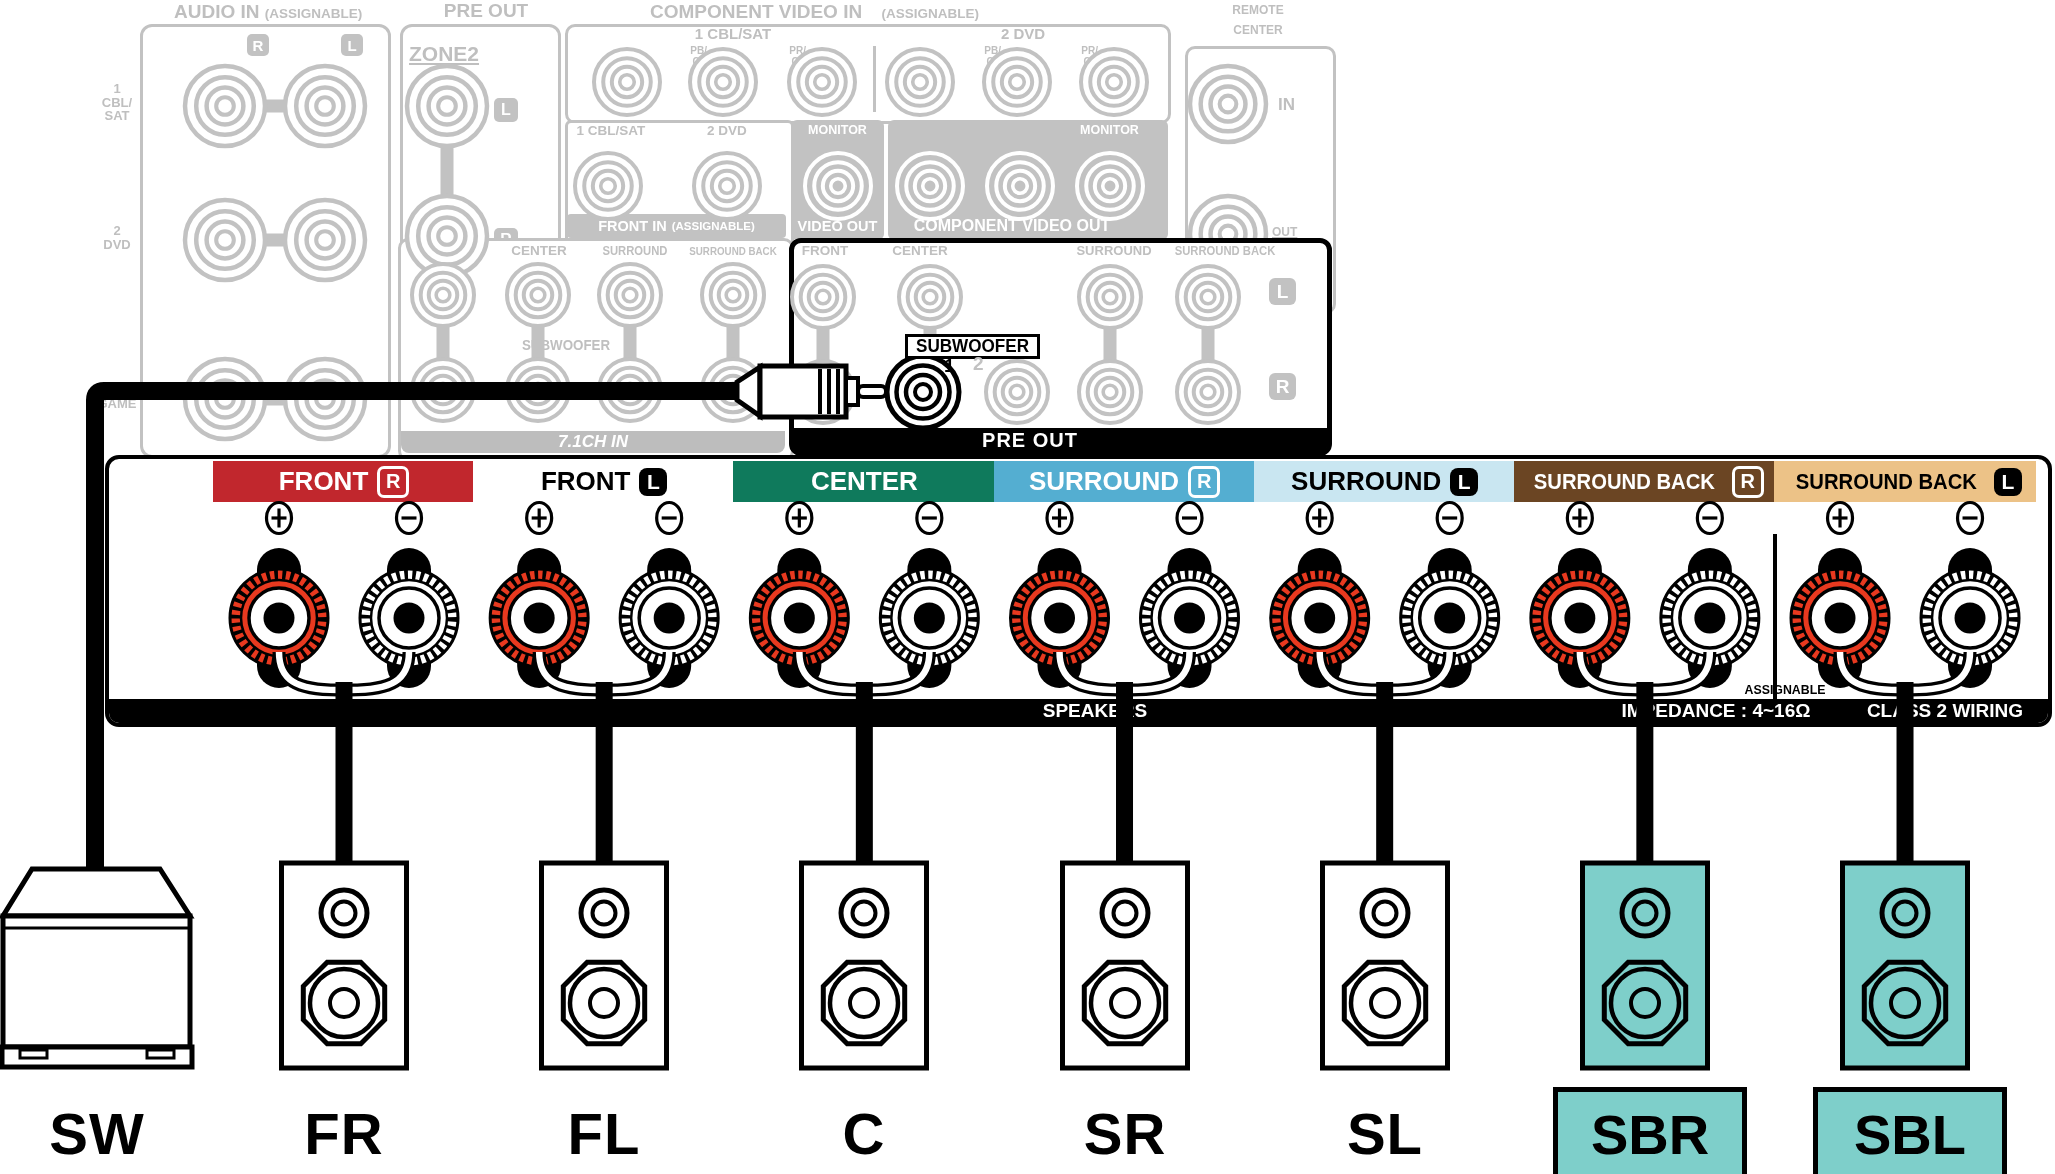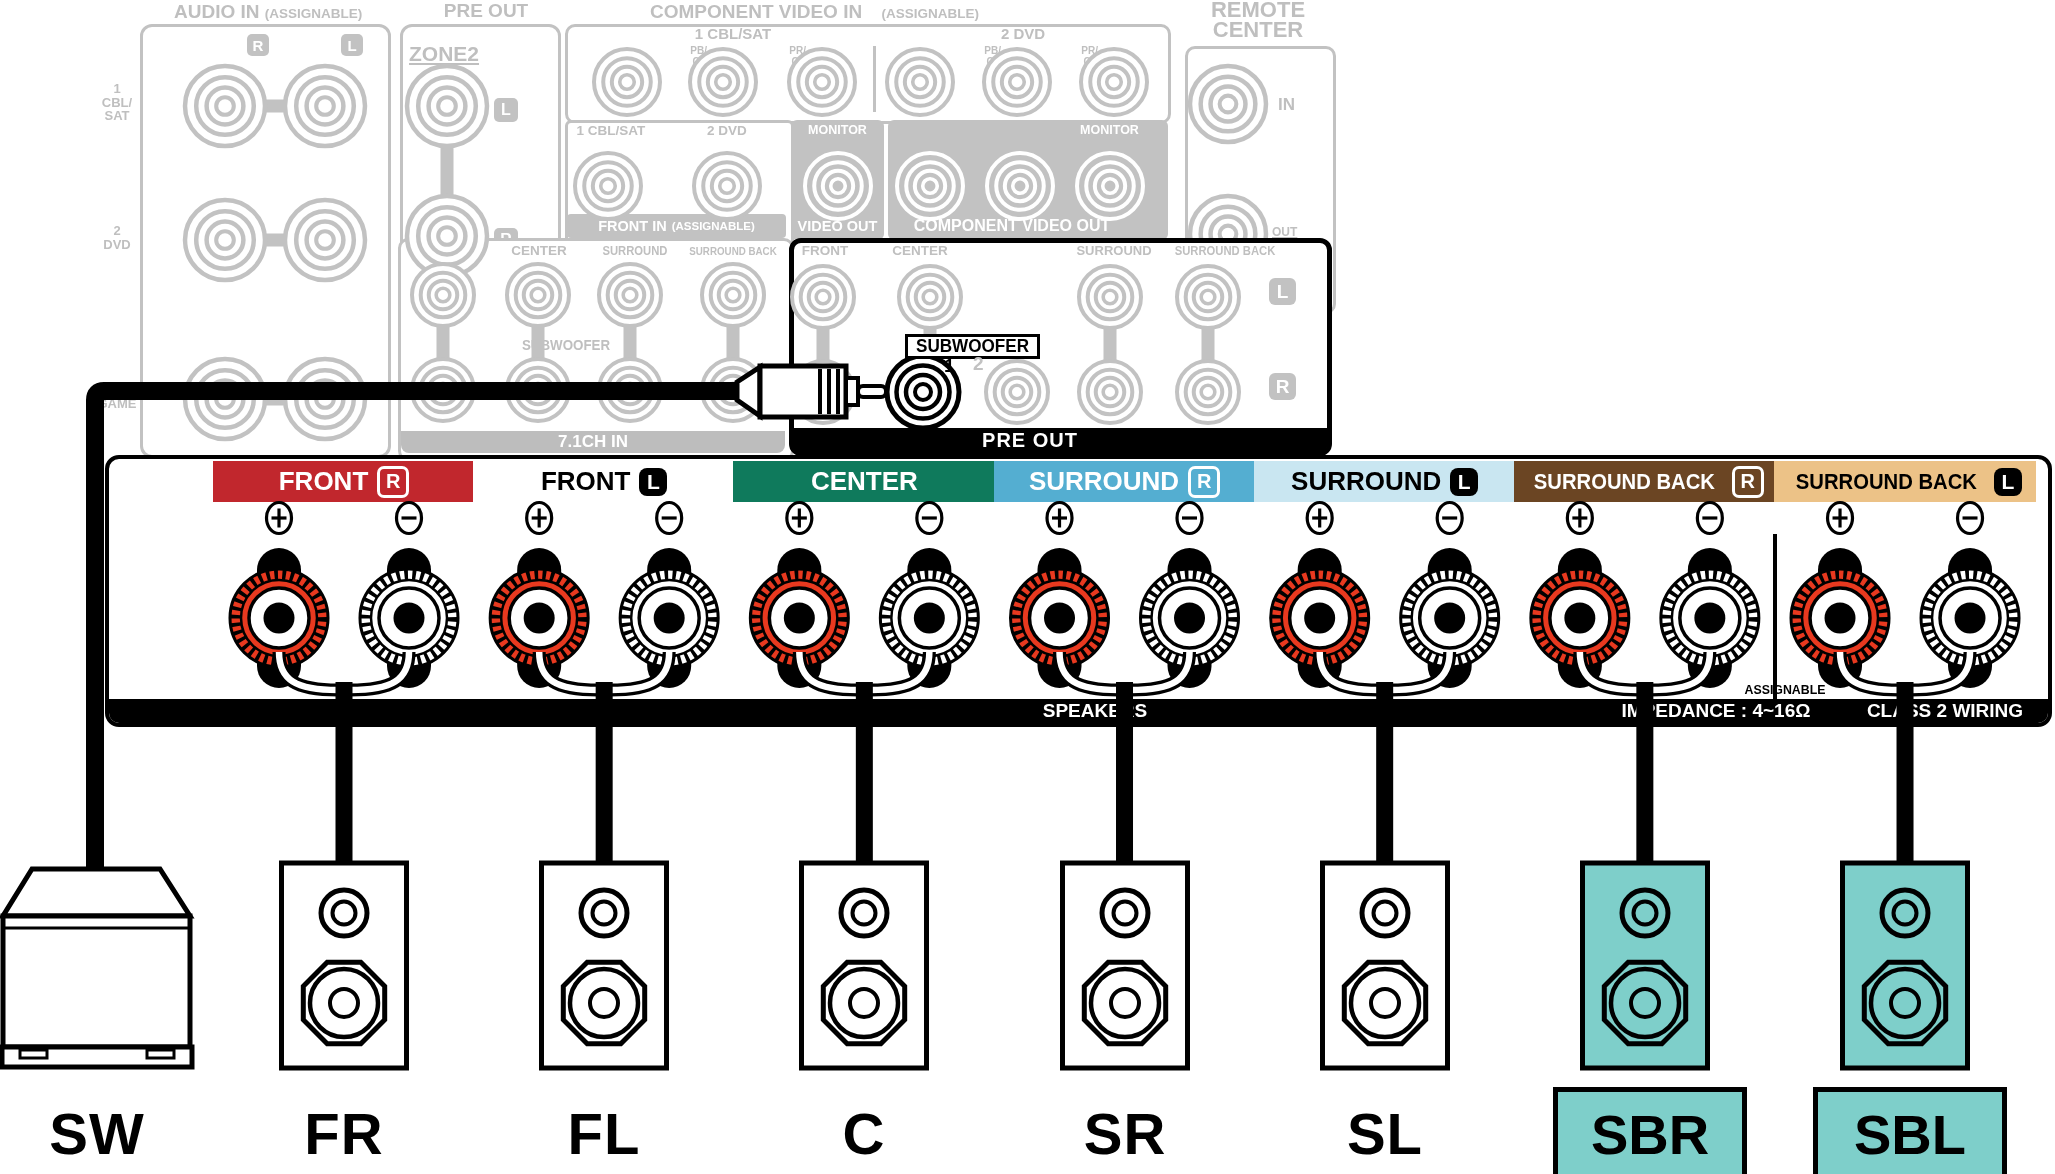--- a/index.html
+++ b/index.html
@@ -84,38 +84,38 @@
     </div>
     <div class="gray-fill" style="left:791px;top:120px;width:93px;height:120px;"></div>
     <div class="t wtxt ctr" style="left:791px;top:123px;width:93px;height:14px;font-size:12.5px;">MONITOR</div>
     <div class="t wtxt ctr" style="left:791px;top:217px;width:93px;height:18px;font-size:14.5px;">VIDEO OUT</div>
     <div class="gray-fill" style="left:888px;top:120px;width:280px;height:120px;"></div>
     <div class="t wtxt ctr" style="left:1063px;top:123px;width:93px;height:14px;font-size:12.5px;">MONITOR</div>
     <div class="t wtxt ctr" style="left:888px;top:216px;width:248px;height:19px;font-size:16px;">COMPONENT VIDEO OUT</div>
   </div>
 
   <div>
-    <div class="t gtxt" style="left:1193px;top:0px;width:130px;text-align:center;font-size:22px;line-height:20px;">
+    <div class="t gtxt" style="left:1193px;top:0px;width:130px;text-align:center;font-size:12px;line-height:20px;">
       <span>REMOTE</span><br>
       <span>CENTER</span>
     </div>
     <div class="gray-box" style="left:1185px;top:46px;width:145px;height:262px;border-radius:10px;"></div>
     <div class="t gtxt" style="left:1278px;top:95px;font-size:17px;">IN</div>
     <div class="t gtxt" style="left:1272px;top:225px;font-size:12px;text-decoration:underline;">OUT</div>
   </div>
 
   <div>
     <div class="gray-box" style="left:398px;top:238px;width:390px;height:217px;border-radius:10px;"></div>
     <div class="t gtxt ctr" style="left:408px;top:243px;width:74px;height:15px;font-size:13.5px;">FRONT</div>
     <div class="t gtxt ctr" style="left:500px;top:243px;width:78px;height:15px;font-size:13.5px;">CENTER</div>
     <div class="t gtxt ctr" style="left:590px;top:243px;width:90px;height:15px;font-size:12.5px;transform:scaleX(0.9);">SURROUND</div>
     <div class="t gtxt ctr" style="left:682px;top:243px;width:102px;height:15px;font-size:11.5px;transform:scaleX(0.85);white-space:nowrap;">SURROUND BACK</div>
     <div class="t gtxt ctr" style="left:512px;top:337px;width:108px;height:16px;font-size:14.5px;transform:scaleX(0.92);">SUBWOOFER</div>
     <div class="gray-fill ctr" style="left:401px;top:431px;width:384px;height:22px;border-radius:0 0 8px 8px;background:#bdbdbd;">
-      <span class="wtxt" style="font-size:17px;">7.1CH IN</span>
+      <span class="wtxt" style="font-size:17px;font-style:italic;">7.1CH IN</span>
     </div>
   </div>
 
   <svg id="svg-gray" class="layer" width="2055" height="1174">
       <rect x="247" y="99.5" width="56" height="13" fill="#c2c2c2"></rect>
       <g>
         <circle cx="225" cy="106" r="40" fill="#fff" stroke="#c2c2c2" stroke-width="4.5"></circle>
         <circle cx="225" cy="106" r="28.799999999999997" fill="none" stroke="#c2c2c2" stroke-width="4.5"></circle>
         <circle cx="225" cy="106" r="18.400000000000002" fill="none" stroke="#c2c2c2" stroke-width="4.5"></circle>
         <circle cx="225" cy="106" r="8.8" fill="none" stroke="#c2c2c2" stroke-width="4.05"></circle>

